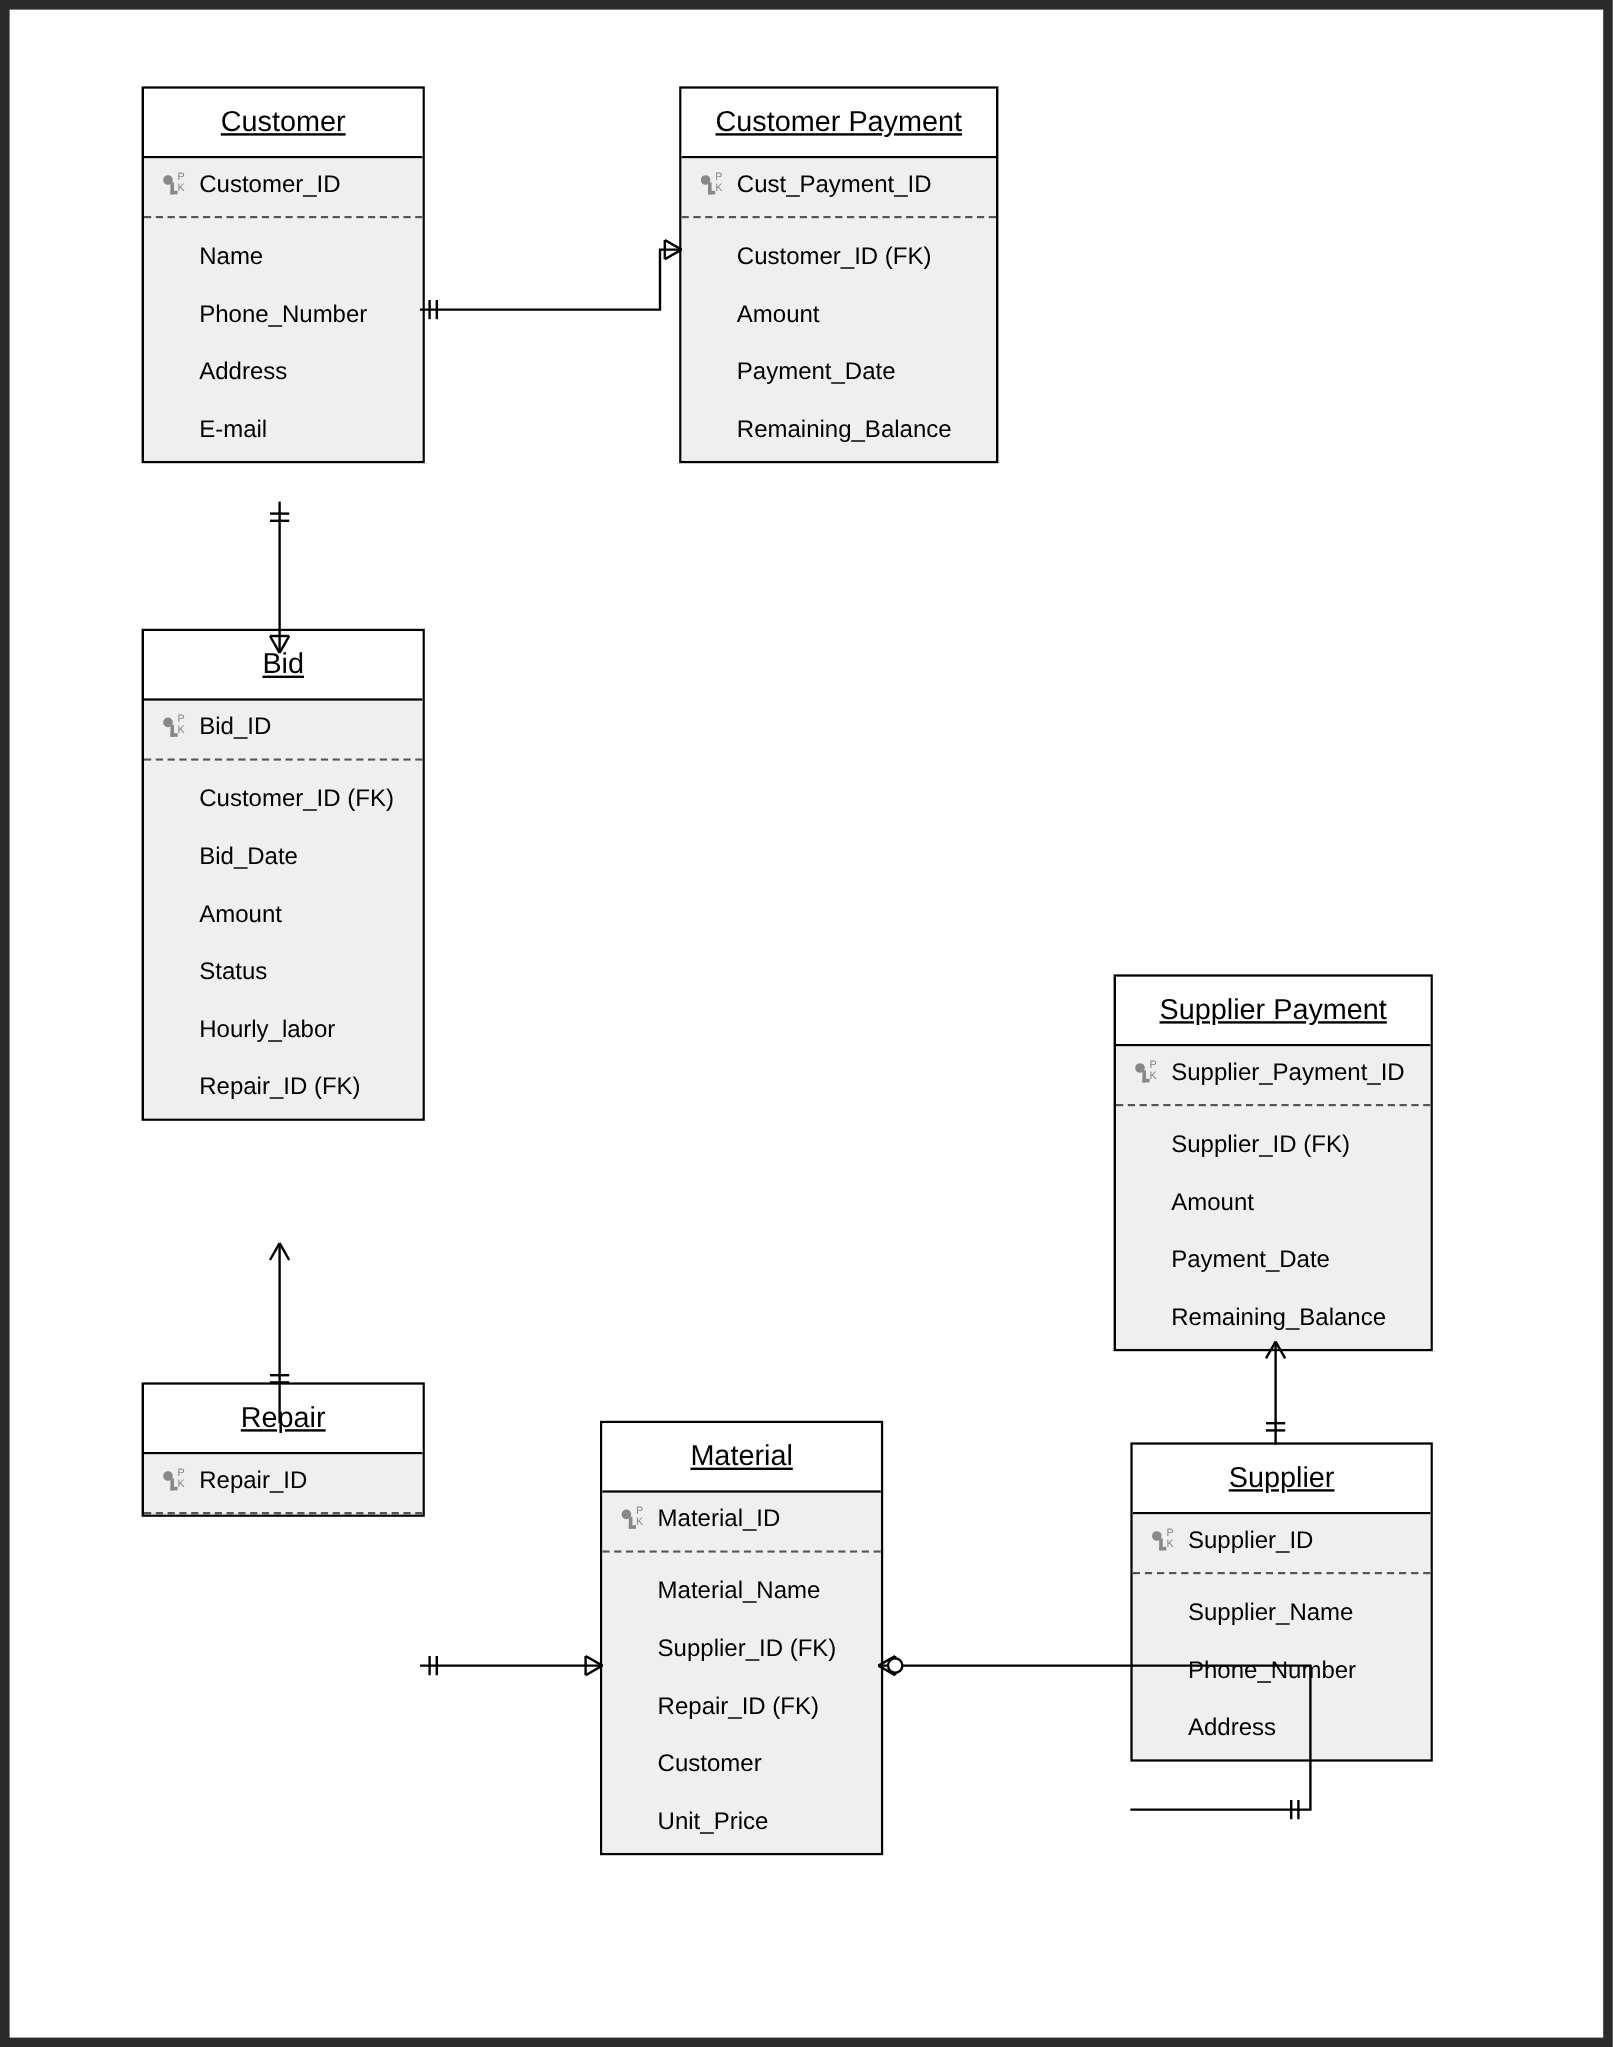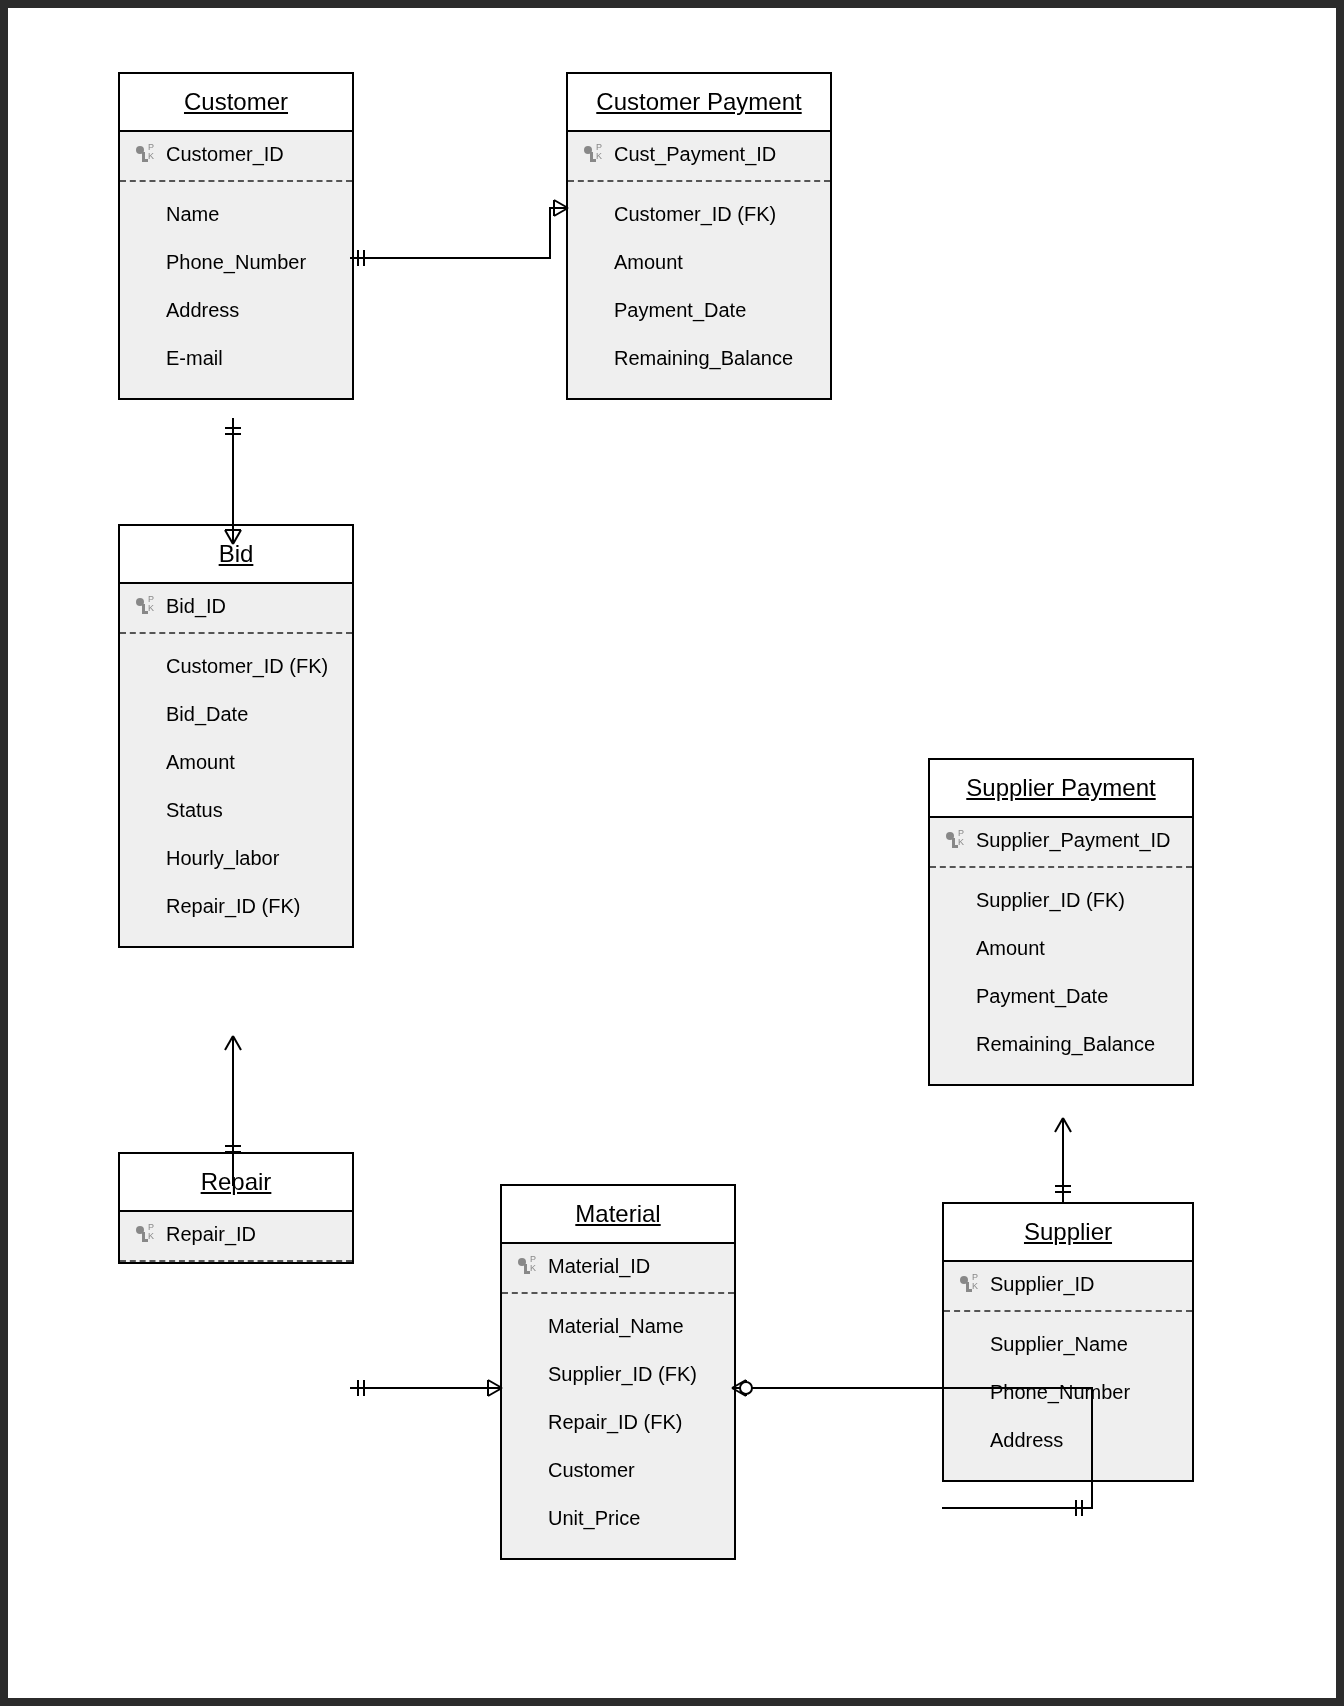--- a/index.html
+++ b/index.html
@@ -2,21 +2,21 @@
 <html><head>
 <meta charset="utf-8">
 <style>
 html,body{margin:0;padding:0;background:#2b2b2b;}
 .page{position:relative;width:1344px;height:1706px;margin:0 auto;background:#fff;border:8px solid #2b2b2b;box-sizing:border-box;font-family:Arial,Helvetica,sans-serif;color:#000;}
 .entity{position:absolute;border:2px solid #000;background:#fff;}
 .entity .title{text-align:center;font-size:24px;padding:14px 6px;border-bottom:2px solid #000;background:#fff;font-weight:400;text-decoration:underline;}
 .entity .pk{display:flex;align-items:center;font-size:20px;padding:10px 12px 14px 12px;background:#efefef;border-bottom:2px dashed #555;}
 .entity .pk .kicon{width:34px;flex:0 0 34px;color:#7a7a7a;font-size:11px;line-height:12px;position:relative;}
 .entity .pk .kicon svg{display:block;}
-.entity .attrs{background:#efefef;padding:8px 12px 16px 46px;}
+.entity .attrs{background:#efefef;padding:8px 12px 2px 46px;}
 .entity .attrs div{font-size:20px;padding:12px 0;line-height:24px;word-break:break-word;}
 svg.rel{position:absolute;overflow:visible;pointer-events:none;}
 svg.rel path,svg.rel line{stroke:#000;stroke-width:2;fill:none;}
 </style>
 </head>
 <body>
 <div class="page">
 
 <div class="entity" style="left:110px;top:64px;width:232px;">
   <div class="title">Customer</div>
@@ -118,21 +118,21 @@
   </div>
   <div class="attrs">
     <div>Material_Name</div>
     <div>Supplier_ID (FK)</div>
     <div>Repair_ID (FK)</div>
     <div>Customer</div>
     <div>Unit_Price</div>
   </div>
 </div>
 
-<div class="entity" style="left:920px;top:750px;width:262px;">
+<div class="entity" style="left:920px;top:804px;width:262px;">
   <div class="title">Supplier Payment</div>
   <div class="pk">
     <span class="kicon">
           <svg width="24" height="24" viewBox="0 0 24 24">
             <circle cx="8" cy="8" r="4" fill="#888"></circle>
             <rect x="10" y="10" width="3" height="10" fill="#888"></rect>
             <rect x="10" y="17" width="6" height="3" fill="#888"></rect>
             <text x="16" y="8" font-size="9" fill="#888">P</text>
             <text x="16" y="17" font-size="9" fill="#888">K</text>
           </svg>

